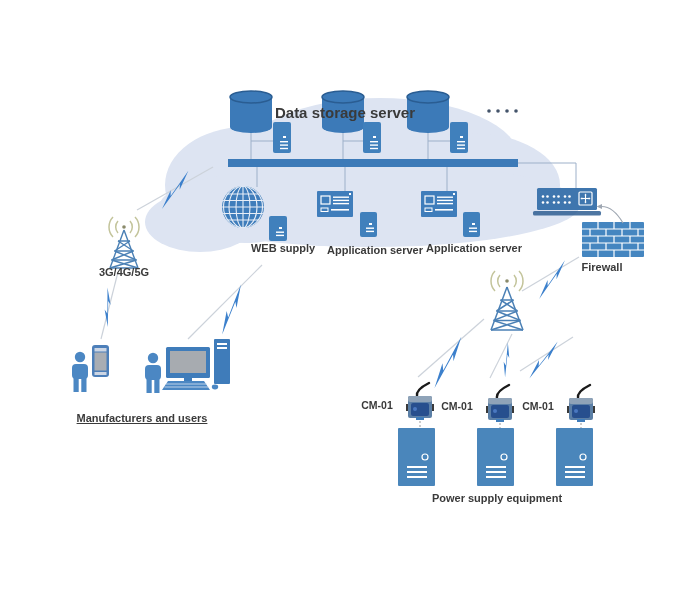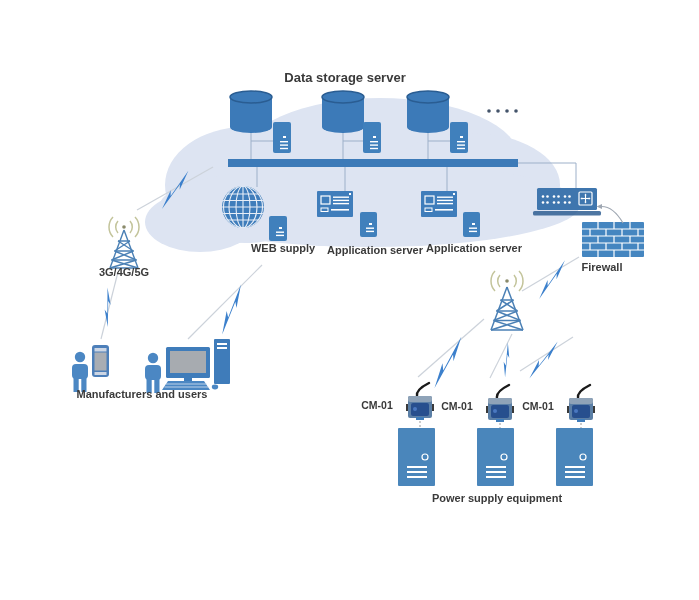--- a/index.html
+++ b/index.html
@@ -1,21 +1,21 @@
 <!DOCTYPE html>
 <html><head>
 <meta charset="utf-8">
 <style>
   html,body{margin:0;padding:0;background:#fff;}
   #canvas{position:relative;width:699px;height:600px;background:#fff;overflow:hidden;
           font-family:"Liberation Sans",sans-serif;}
   #scene{position:absolute;left:0;top:0;}
   .lbl{position:absolute;font-weight:700;font-size:11px;color:#3a3a3a;
        text-align:center;white-space:nowrap;line-height:1.1;}
-  .lbl.title{font-size:13px;}
+  .lbl.title{font-size:15px;margin-top:34px;}
   .lbl.small{font-size:10.5px;}
   .lbl.right{text-align:center;}
 </style>
 </head>
 <body>
 
 <div id="canvas">
 <svg id="scene" width="699" height="600" viewBox="0 0 699 600">
 
   <g fill="#dde4f2">
@@ -360,18 +360,18 @@
     </g>
   </g>
 </svg>
 
   <div class="lbl title" style="left:265px;top:71px;width:160px;">Data storage server</div>
   <div class="lbl" style="left:243px;top:242px;width:80px;">WEB supply</div>
   <div class="lbl" style="left:315px;top:244px;width:120px;">Application server</div>
   <div class="lbl" style="left:414px;top:242px;width:120px;">Application server</div>
   <div class="lbl" style="left:562px;top:261px;width:80px;">Firewall</div>
   <div class="lbl" style="left:84px;top:266px;width:80px;text-align:center;">3G/4G/5G</div>
-  <div class="lbl" style="left:52px;top:388px;width:180px;">Manufacturers and users</div>
+  <div class="lbl" style="left:52px;top:412px;width:180px;text-decoration:underline;">Manufacturers and users</div>
   <div class="lbl small right" style="left:352px;top:400px;width:50px;">CM-01</div>
   <div class="lbl small right" style="left:432px;top:401px;width:50px;">CM-01</div>
   <div class="lbl small right" style="left:513px;top:401px;width:50px;">CM-01</div>
   <div class="lbl" style="left:397px;top:492px;width:200px;text-align:center;">Power supply equipment</div>
 </div>
 
 </body></html>

